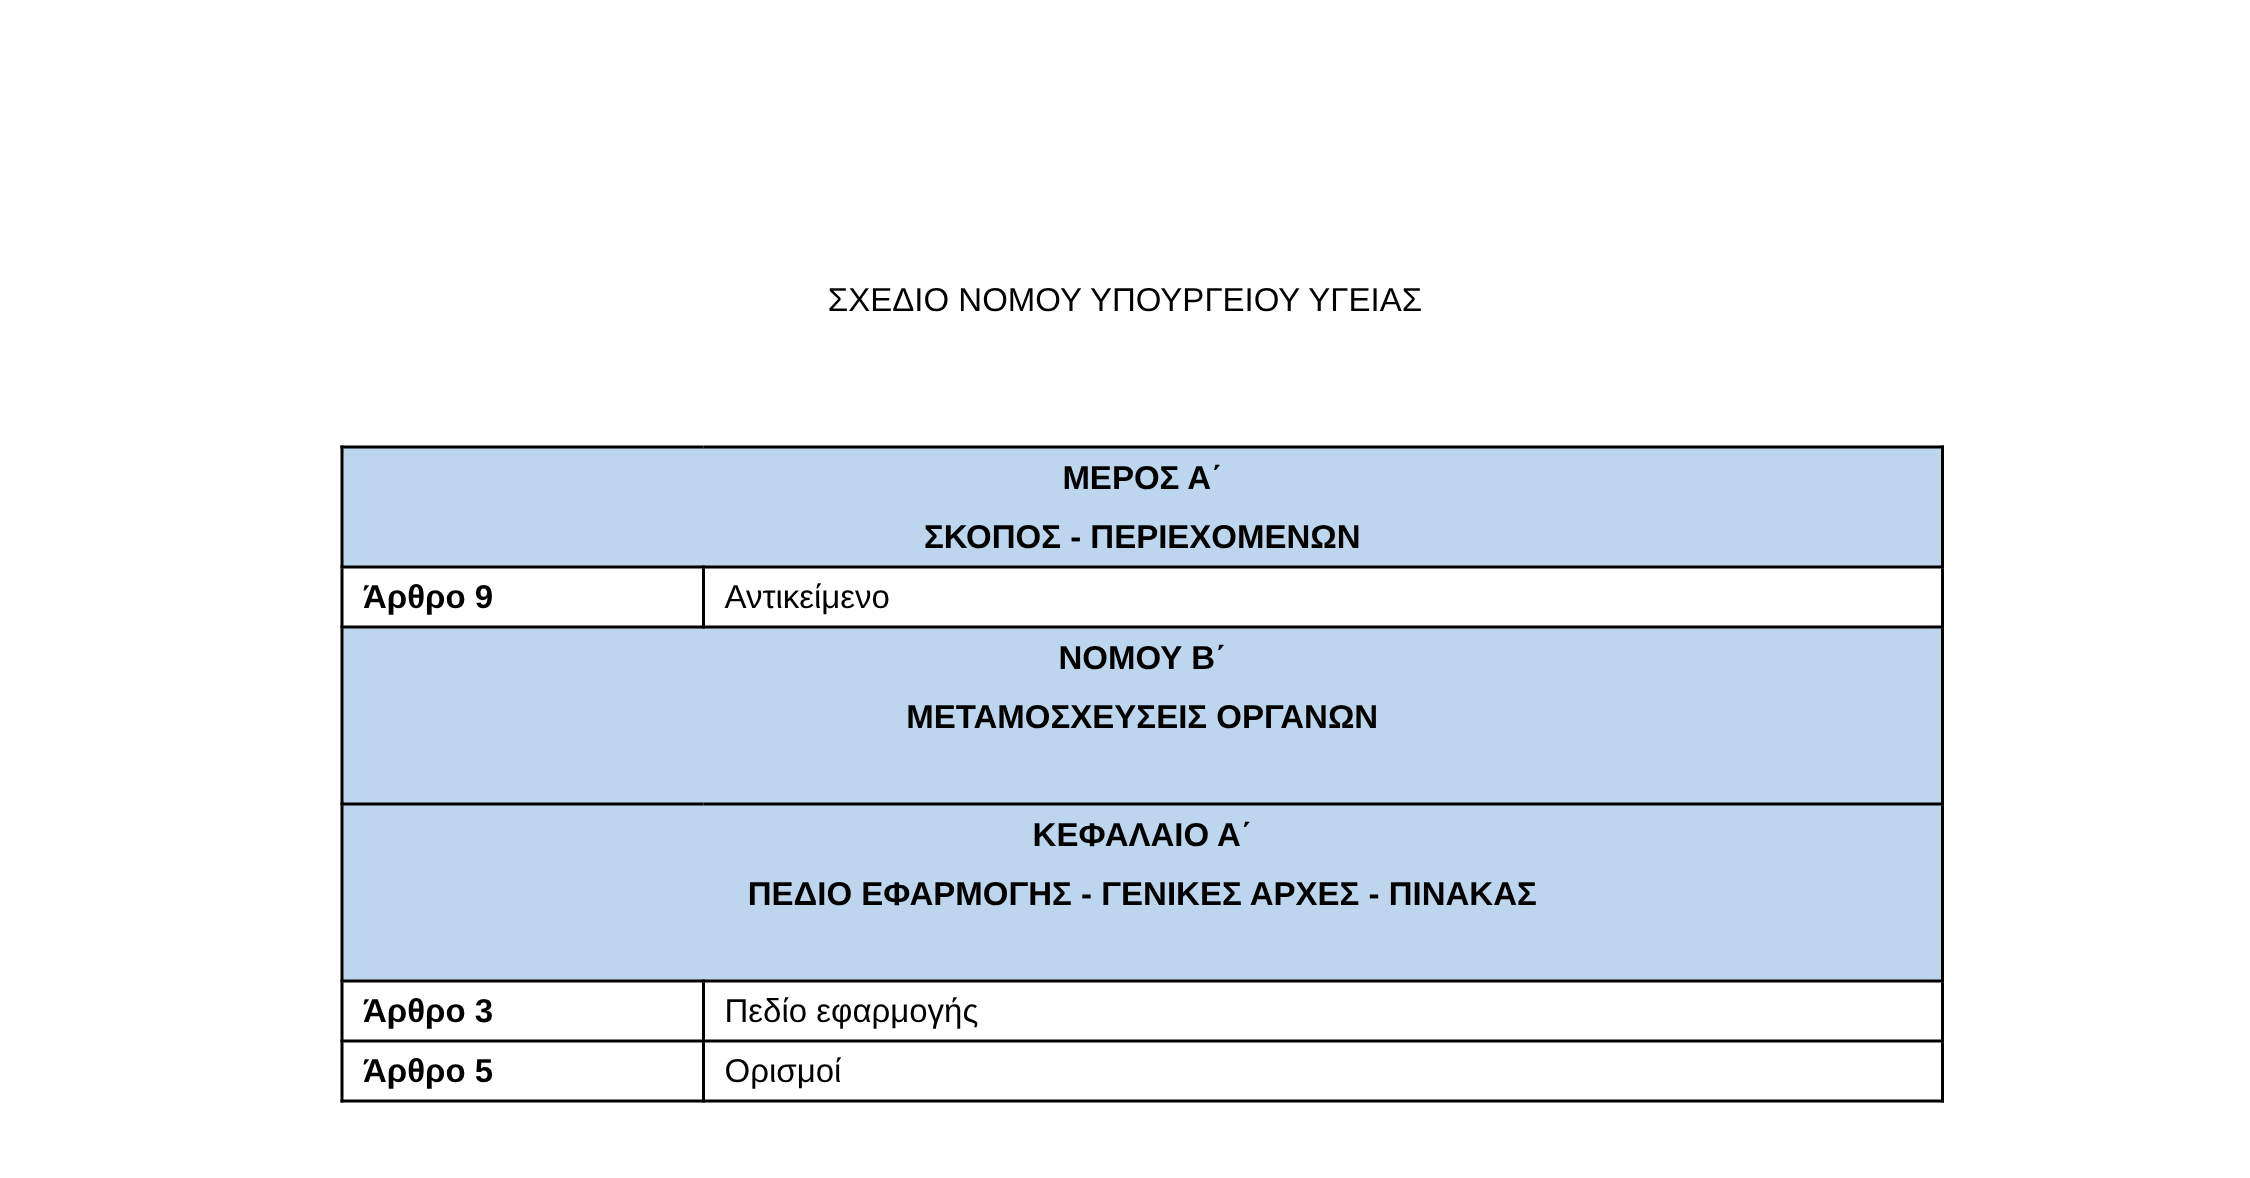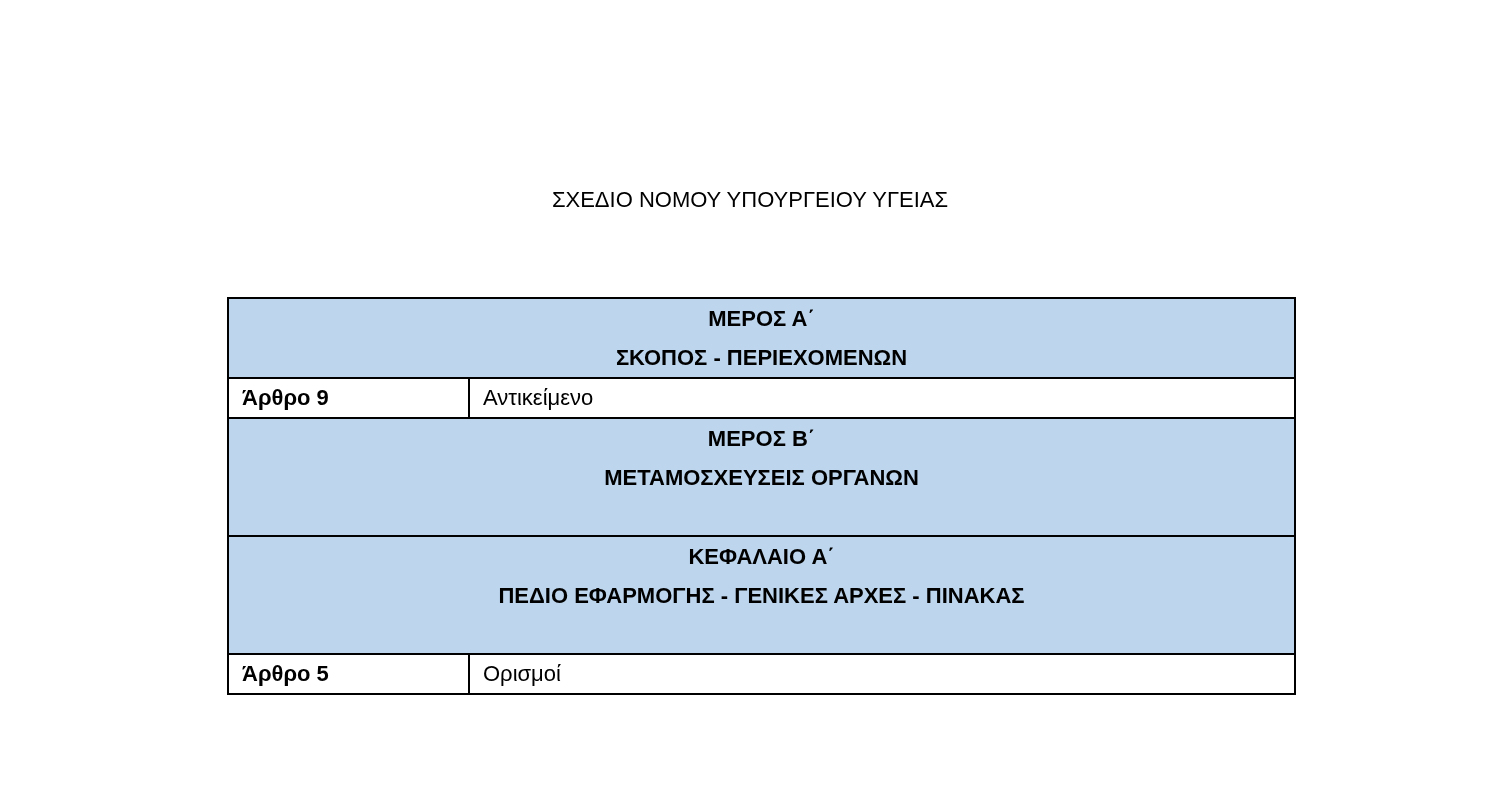--- a/index.html
+++ b/index.html
@@ -98,29 +98,33 @@
           <div class="section-line">ΜΕΡΟΣ Α΄</div>
           <div class="section-line">ΣΚΟΠΟΣ - ΠΕΡΙΕΧΟΜΕΝΩΝ</div>
         </td>
       </tr>
       <tr class="article-row">
         <td class="article-label">Άρθρο 9</td>
         <td class="article-title">Αντικείμενο</td>
       </tr>
       <tr>
         <td colspan="2" class="section-cell part-b">
-          <div class="section-line">ΜΕΡΟΣ Β΄</div>
+          <div class="section-line">ΝΟΜΟΥ Β΄</div>
           <div class="section-line">ΜΕΤΑΜΟΣΧΕΥΣΕΙΣ ΟΡΓΑΝΩΝ</div>
         </td>
       </tr>
       <tr>
         <td colspan="2" class="section-cell chapter-a">
           <div class="section-line">ΚΕΦΑΛΑΙΟ Α΄</div>
           <div class="section-line">ΠΕΔΙΟ ΕΦΑΡΜΟΓΗΣ - ΓΕΝΙΚΕΣ ΑΡΧΕΣ - ΠΙΝΑΚΑΣ</div>
         </td>
+      </tr>
+      <tr class="article-row">
+        <td class="article-label">Άρθρο 3</td>
+        <td class="article-title">Πεδίο εφαρμογής</td>
       </tr>
       <tr class="article-row">
         <td class="article-label">Άρθρο 5</td>
         <td class="article-title">Ορισμοί</td>
       </tr>
     </tbody>
   </table>
 
 </div>
 

